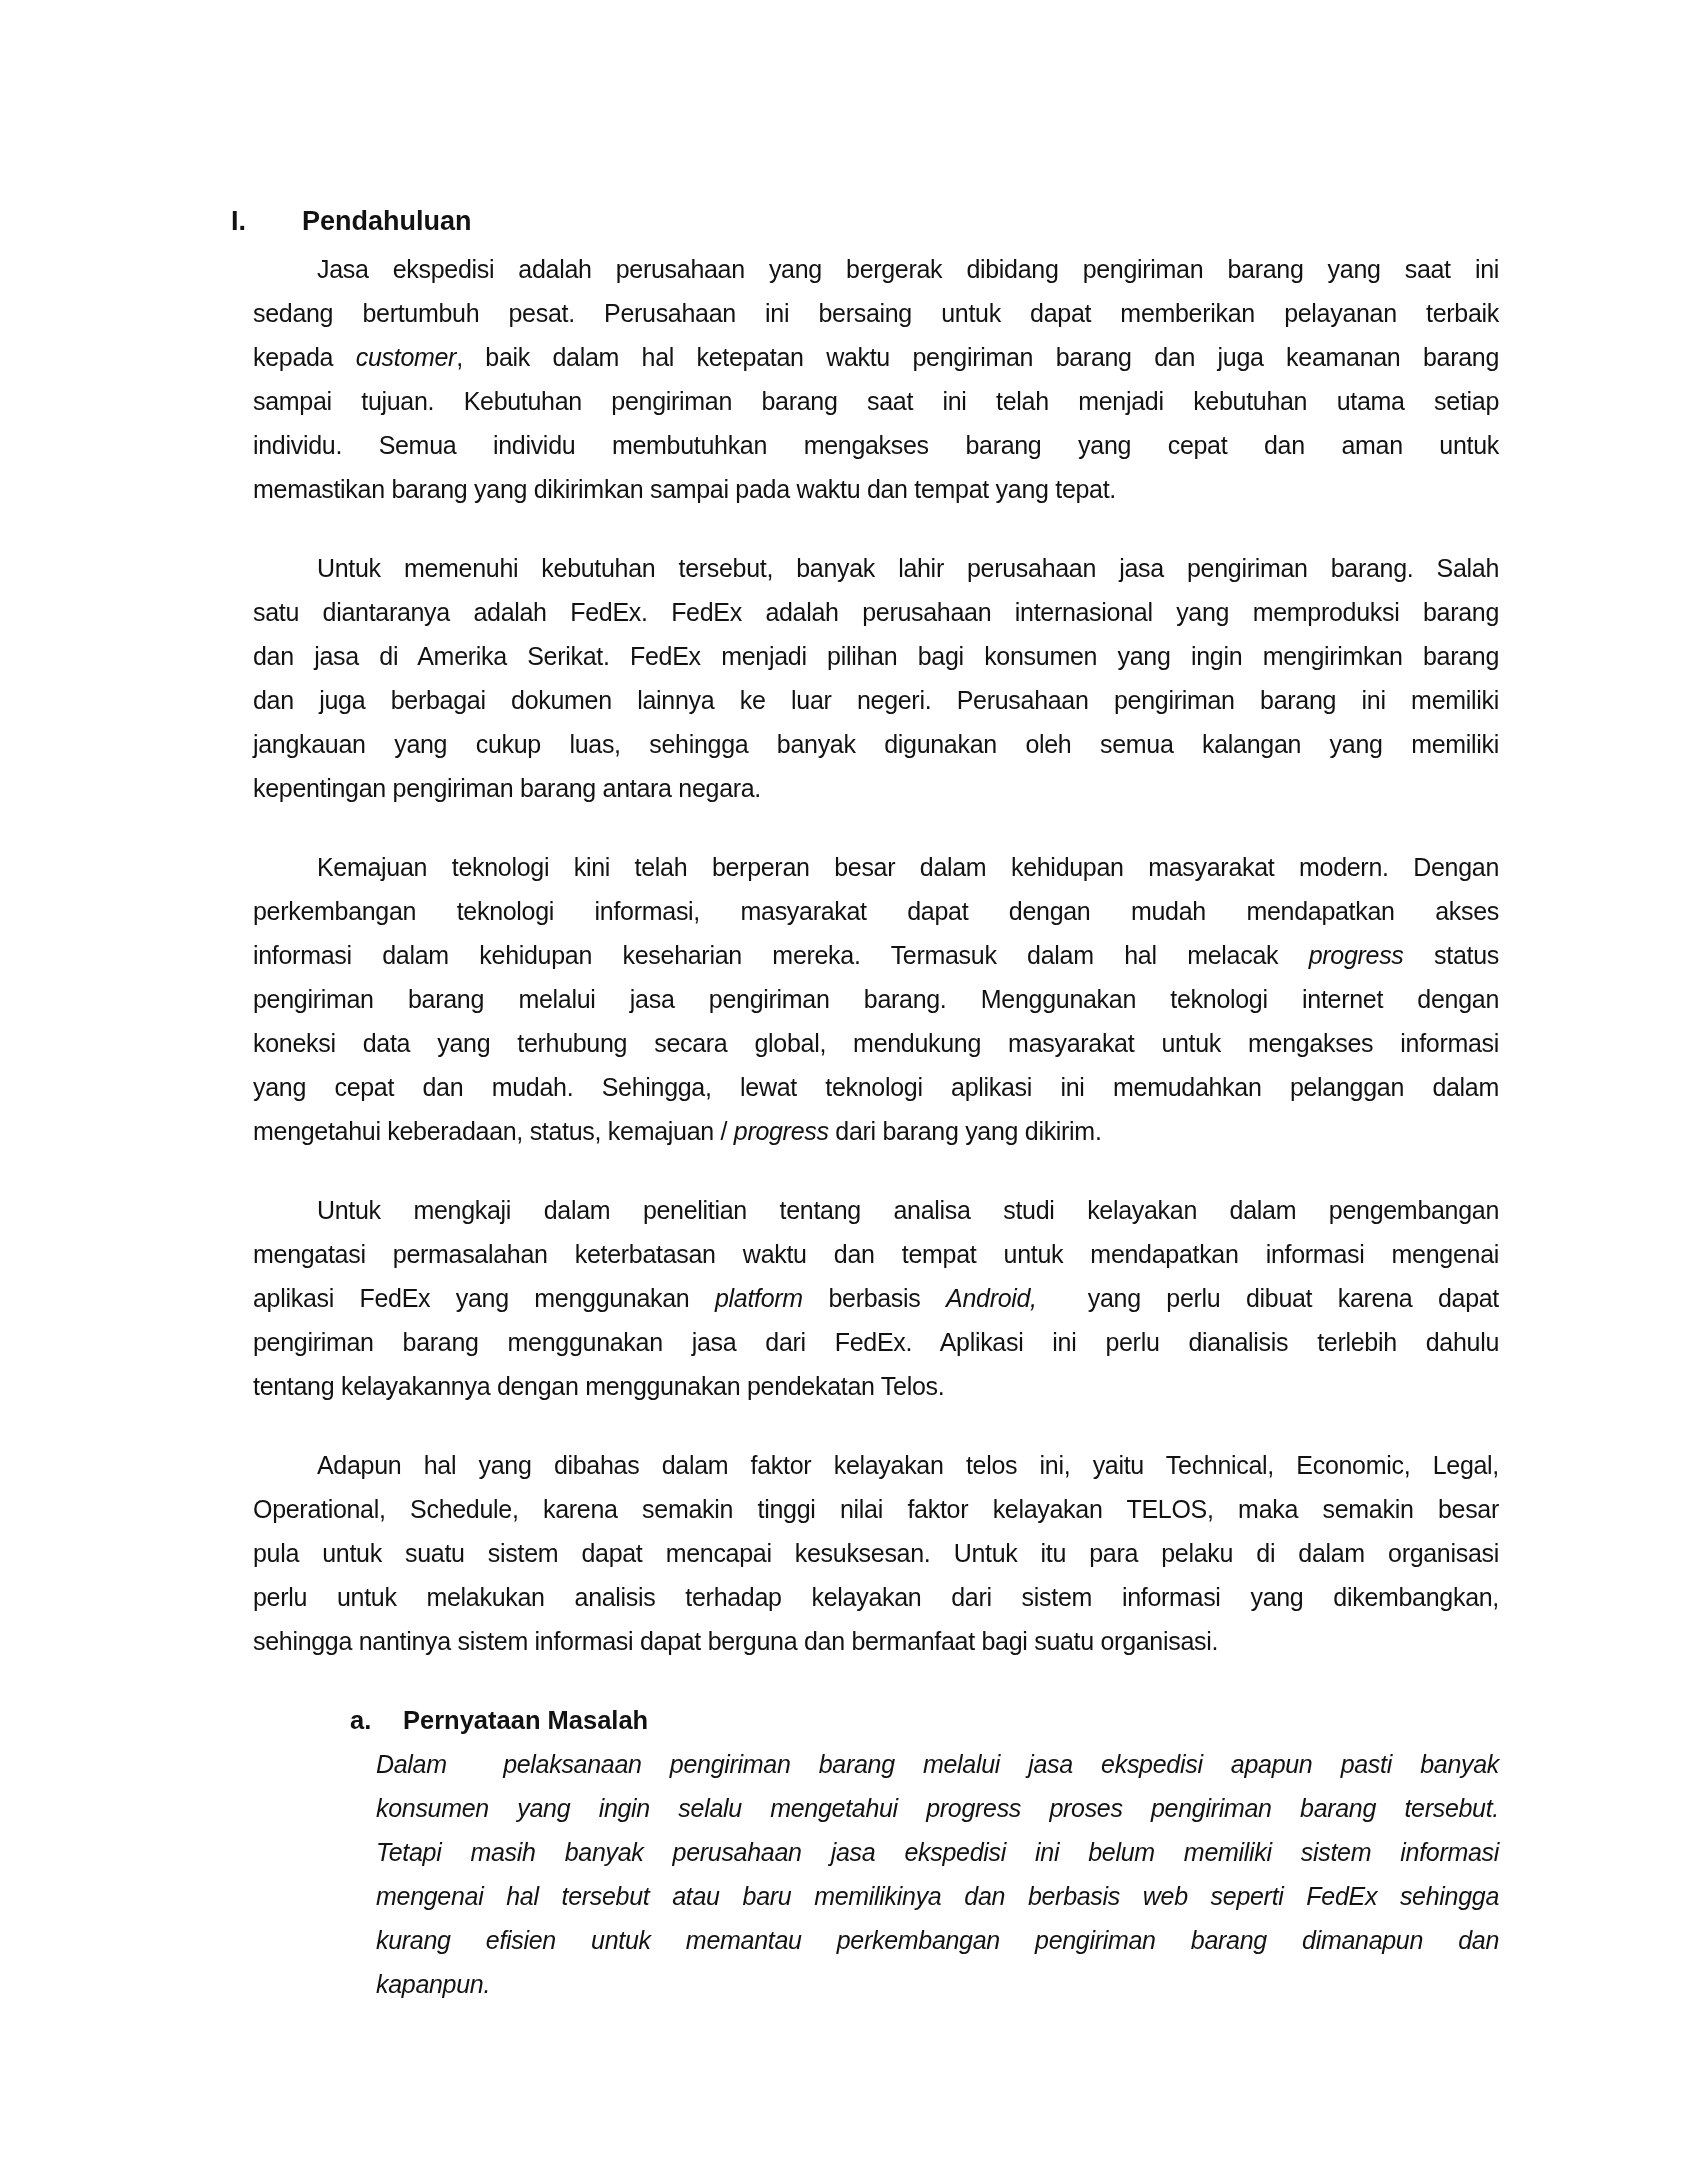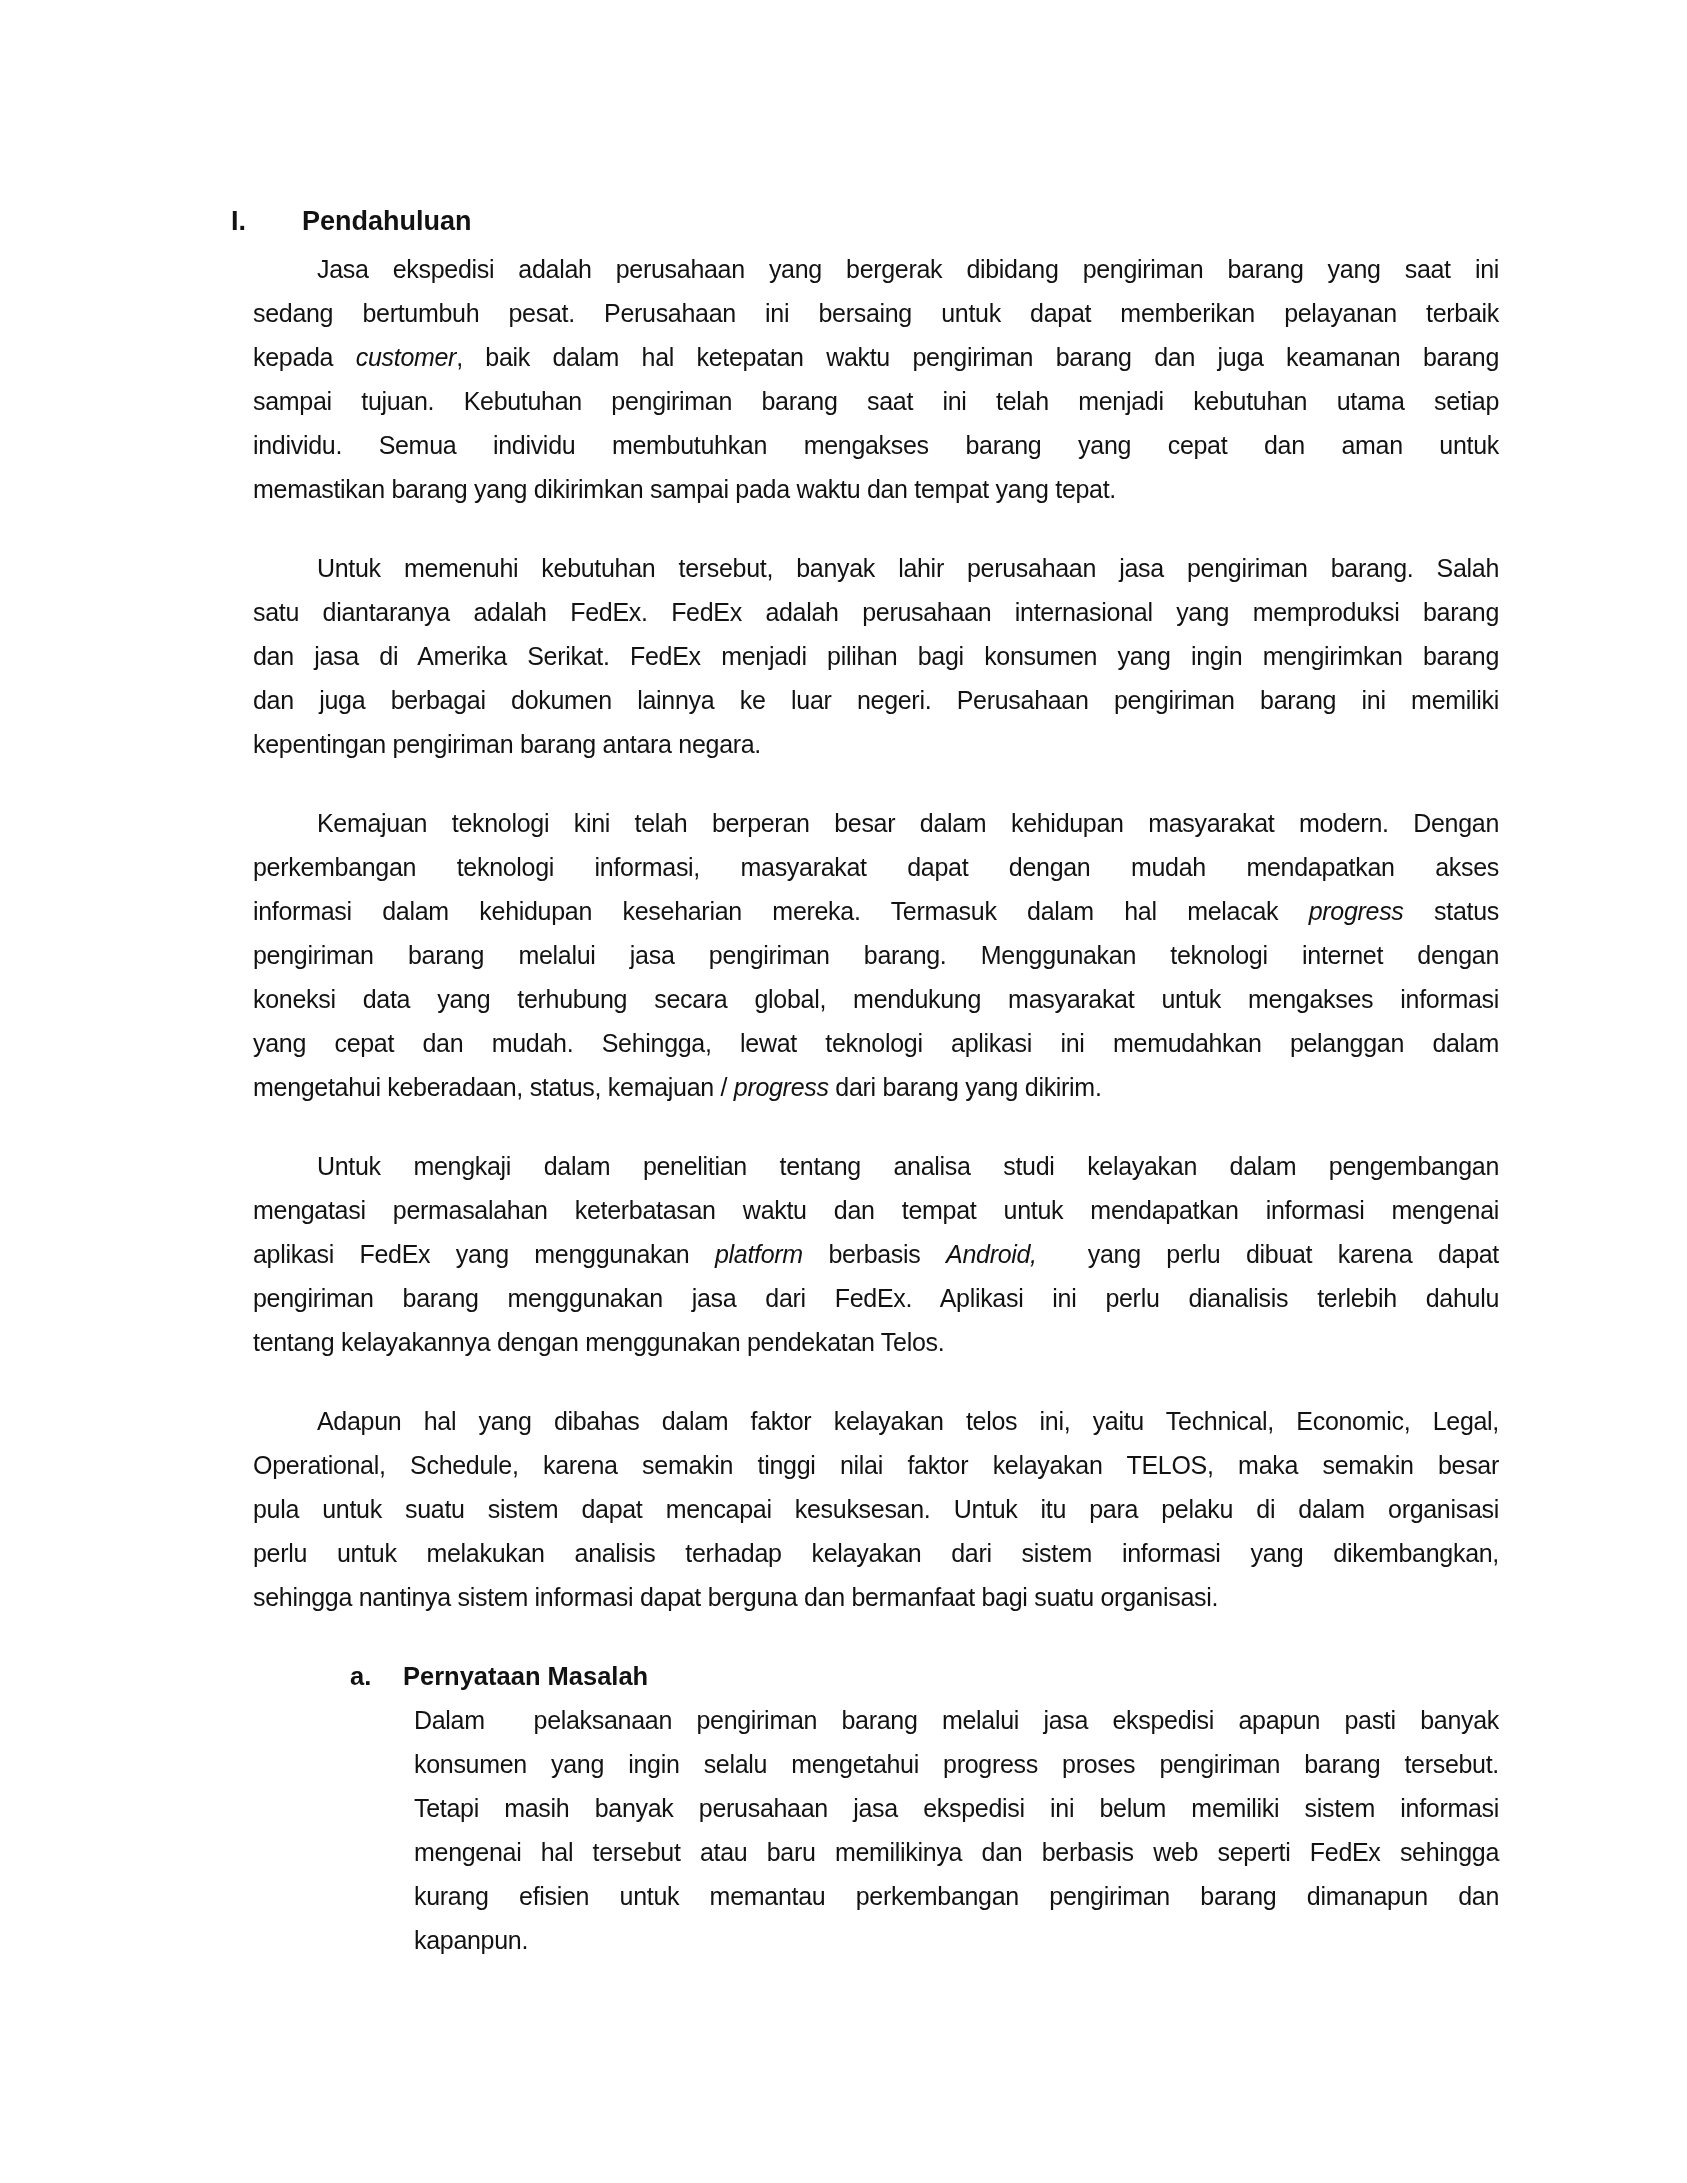--- a/index.html
+++ b/index.html
@@ -49,24 +49,25 @@
     margin: 20px 188px 0 350px;
   }
   .sub-heading {
     display: flex;
     font-weight: bold;
     font-size: 25.5px;
     line-height: 44px;
   }
   .sub-heading .s-num { width: 53px; flex: 0 0 auto; }
   .subsection .para {
-    margin: 0 0 0 64px;
+    margin: 0 0 0 26px;
     font-size: 25px;
     line-height: 44px;
     letter-spacing: -0.3px;
+    font-style: italic;
   }
   i { font-style: italic; }
 </style>
 </head>
 <body>
 
 <div class="page">
 
   <div class="heading">
     <span class="h-num">I.</span>
@@ -80,20 +81,21 @@
         <div class="line">kepada <i>customer</i>, baik dalam hal ketepatan waktu pengiriman barang dan juga keamanan barang</div>
         <div class="line">sampai tujuan. Kebutuhan pengiriman barang saat ini telah menjadi kebutuhan utama setiap</div>
         <div class="line">individu. Semua individu membutuhkan mengakses barang yang cepat dan aman untuk</div>
         <div class="line last">memastikan barang yang dikirimkan sampai pada waktu dan tempat yang tepat.</div>
       </div>
       <div class="para">
         <div class="line first">Untuk memenuhi kebutuhan tersebut, banyak lahir perusahaan jasa pengiriman barang. Salah</div>
         <div class="line">satu diantaranya adalah FedEx. FedEx adalah perusahaan internasional yang memproduksi barang</div>
         <div class="line">dan jasa di Amerika Serikat. FedEx menjadi pilihan bagi konsumen yang ingin mengirimkan barang</div>
         <div class="line">dan juga berbagai dokumen lainnya ke luar negeri. Perusahaan pengiriman barang ini memiliki</div>
+        <div class="line">jangkauan yang cukup luas, sehingga banyak digunakan oleh semua kalangan yang memiliki</div>
         <div class="line last">kepentingan pengiriman barang antara negara.</div>
       </div>
       <div class="para">
         <div class="line first">Kemajuan teknologi kini telah berperan besar dalam kehidupan masyarakat modern. Dengan</div>
         <div class="line">perkembangan teknologi informasi, masyarakat dapat dengan mudah mendapatkan akses</div>
         <div class="line">informasi dalam kehidupan keseharian mereka. Termasuk dalam hal melacak <i>progress</i> status</div>
         <div class="line">pengiriman barang melalui jasa pengiriman barang. Menggunakan teknologi internet dengan</div>
         <div class="line">koneksi data yang terhubung secara global, mendukung masyarakat untuk mengakses informasi</div>
         <div class="line">yang cepat dan mudah. Sehingga, lewat teknologi aplikasi ini memudahkan pelanggan dalam</div>
         <div class="line last">mengetahui keberadaan, status, kemajuan / <i>progress</i> dari barang yang dikirim.</div>

